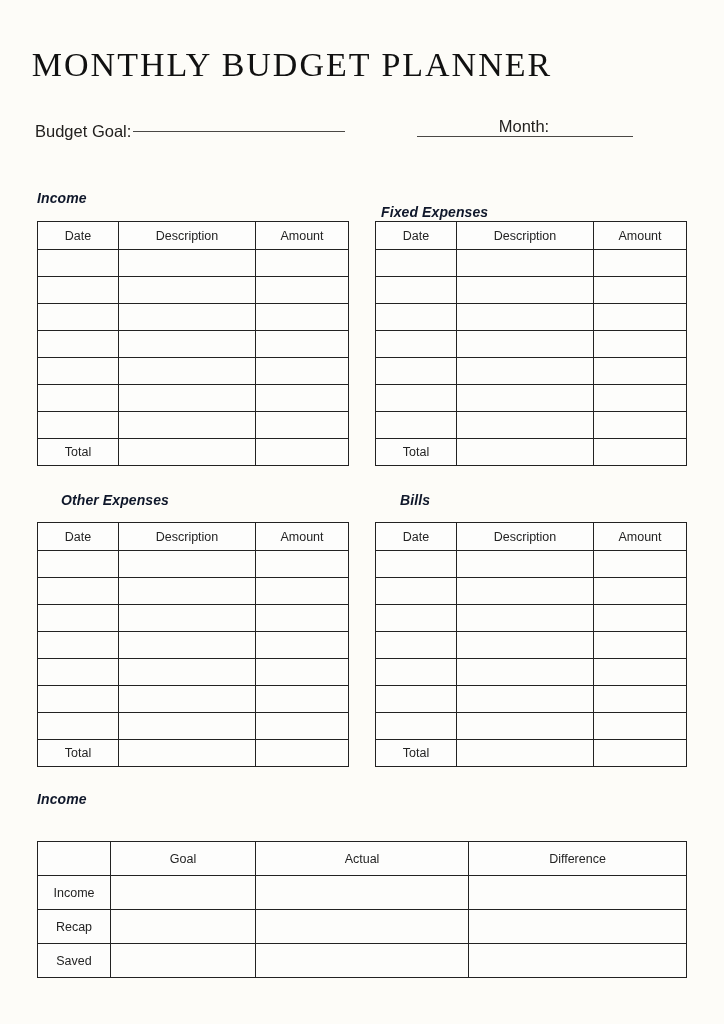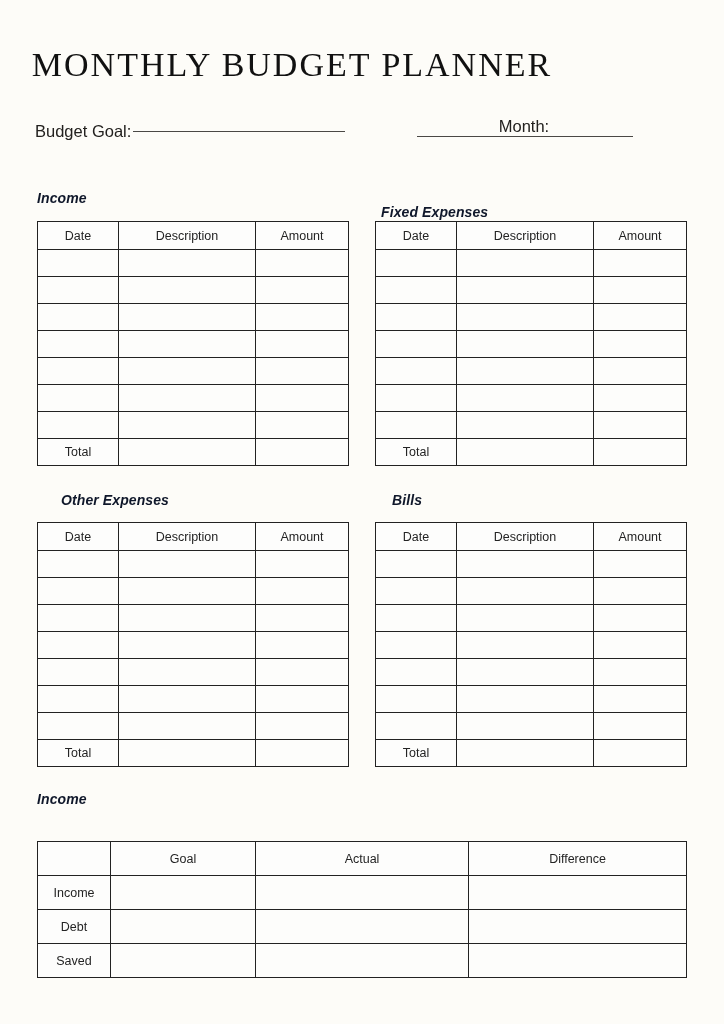--- a/index.html
+++ b/index.html
@@ -109,21 +109,21 @@
   .tx-table col.c-amt  { width: 93px; }
 
   #table-income         { left: 37px;  top: 221px; }
   #table-fixed-expenses { left: 375px; top: 221px; }
   #table-other-expenses { left: 37px;  top: 522px; }
   #table-bills          { left: 375px; top: 522px; }
 
   #heading-income         { left: 37px;  top: 190px; }
   #heading-fixed-expenses { left: 381px; top: 204px; }
   #heading-other-expenses { left: 37px;  top: 492px; margin-left: 24px; }
-  #heading-bills          { left: 392px; top: 492px; }
+  #heading-bills          { left: 400px; top: 492px; }
   #heading-recap          { left: 37px;  top: 791px; }
 
   
   #table-recap {
     left: 37px;
     top: 841px;
     width: 649px;
   }
   #table-recap col.c-row   { width: 73px; }
   #table-recap col.c-goal  { width: 145px; }
@@ -404,21 +404,21 @@
       </tr>
     </thead>
     <tbody>
       <tr>
         <td>Income</td>
         <td class="blank"></td>
         <td class="blank"></td>
         <td class="blank"></td>
       </tr>
       <tr>
-        <td>Debt</td>
+        <td>Recap</td>
         <td class="blank"></td>
         <td class="blank"></td>
         <td class="blank"></td>
       </tr>
       <tr>
         <td>Saved</td>
         <td class="blank"></td>
         <td class="blank"></td>
         <td class="blank"></td>
       </tr>

